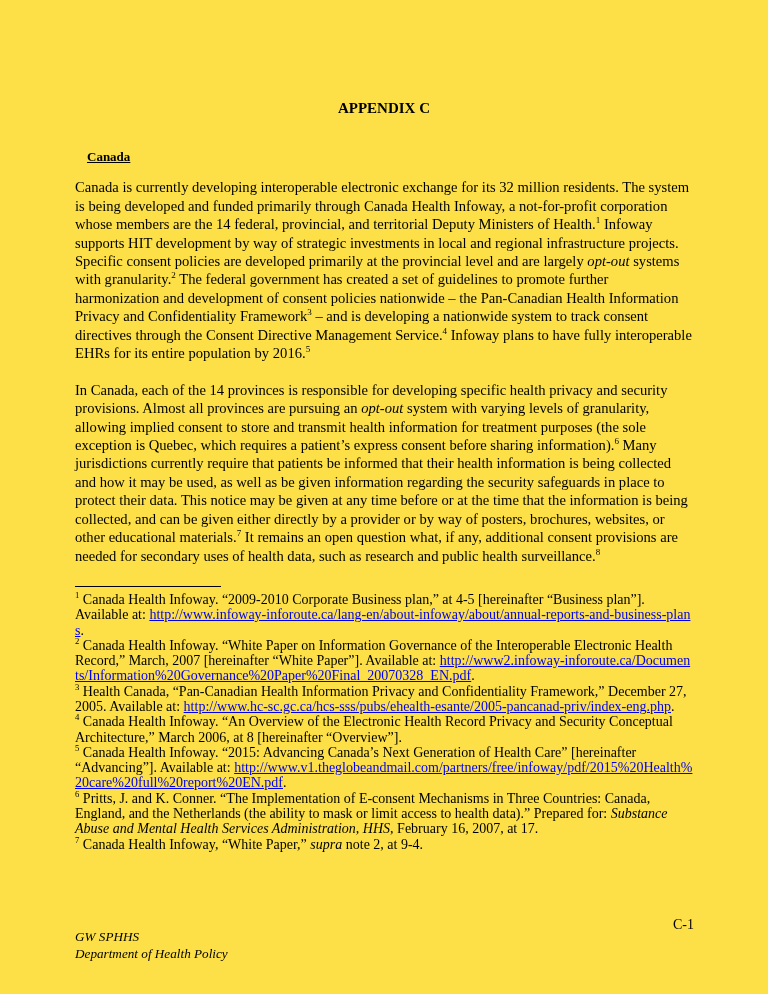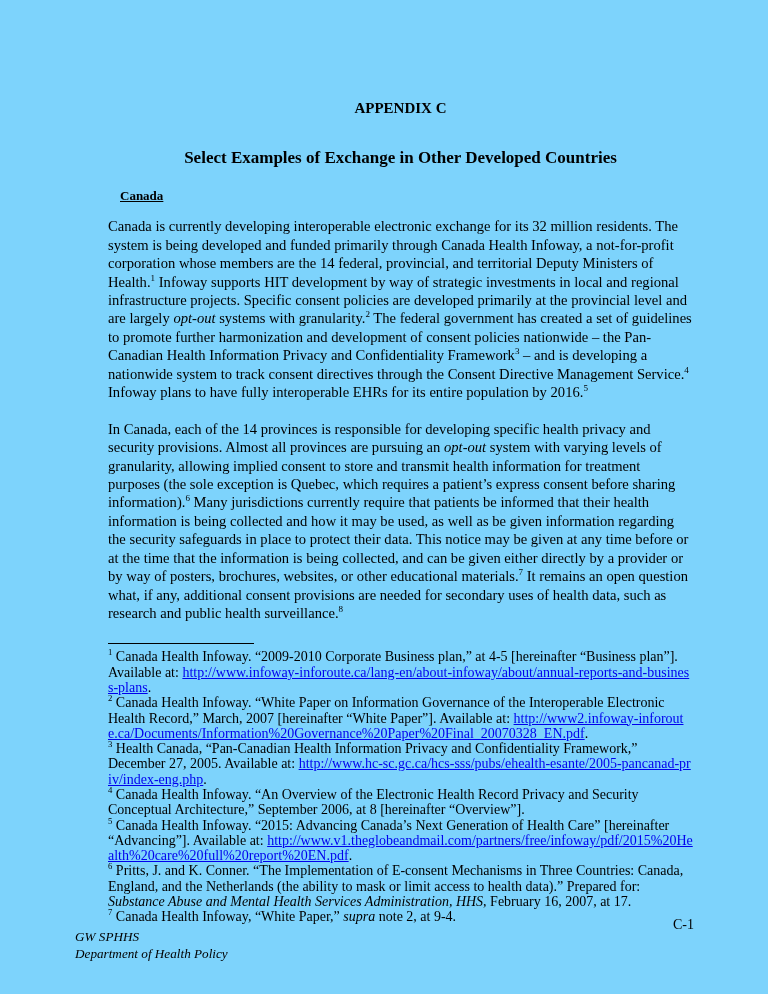--- a/index.html
+++ b/index.html
@@ -1,25 +1,25 @@
 <!DOCTYPE html>
 <html><head>
 <meta charset="utf-8">
 <style>
   html, body { margin: 0; padding: 0; background: #e8e8e8; }
   .page {
     position: relative;
     width: 768px;
     height: 994px;
     margin: 0 auto;
-    background: #7dd3fc;
+    background: #fde047;
     color: #000000;
     font-family: "Liberation Serif", serif;
     box-sizing: border-box;
-    padding: 100px 75px 0 108px;
+    padding: 100px 75px 0 75px;
     overflow: hidden;
   }
   .appendix {
     text-align: center;
     font-weight: bold;
     font-size: 15px;
     line-height: 17px;
     margin: 0 0 31px 0;
   }
   .doc-title {
@@ -80,32 +80,31 @@
   .page-number {
     font-size: 14px;
     line-height: 16.5px;
   }
 </style>
 </head>
 <body>
 
 <div class="page">
   <div class="appendix">APPENDIX C</div>
-  <div class="doc-title">Select Examples of Exchange in Other Developed Countries</div>
   <div class="section-heading">Canada</div>
   <div class="body-text">
       <p class="para"><span>Canada is currently developing interoperable electronic exchange for its 32 million residents. The system is being developed and funded primarily through Canada Health Infoway, a not-for-profit corporation whose members are the 14 federal, provincial, and territorial Deputy Ministers of Health.</span><sup>1</sup><span>  Infoway supports HIT development by way of strategic investments in local and regional infrastructure projects.  Specific consent policies are developed primarily at the provincial level and are largely </span><em>opt-out</em><span> systems with granularity.</span><sup>2</sup><span>  The federal government has created a set of guidelines to promote further harmonization and development of consent policies nationwide – the Pan-Canadian Health Information Privacy and Confidentiality Framework</span><sup>3</sup><span> – and is developing a nationwide system to track consent directives through the Consent Directive Management Service.</span><sup>4</sup><span>  Infoway plans to have fully interoperable EHRs for its entire population by 2016.</span><sup>5</sup></p>
       <p class="para"><span>In Canada, each of the 14 provinces is responsible for developing specific health privacy and security provisions.  Almost all provinces are pursuing an </span><em>opt-out</em><span> system with varying levels of granularity, allowing implied consent to store and transmit health information for treatment purposes (the sole exception is Quebec, which requires a patient’s express consent before sharing information).</span><sup>6</sup><span>  Many jurisdictions currently require that patients be informed that their health information is being collected and how it may be used, as well as be given information regarding the security safeguards in place to protect their data.  This notice may be given at any time before or at the time that the information is being collected, and can be given either directly by a provider or by way of posters, brochures, websites, or other educational materials.</span><sup>7</sup><span>  It remains an open question what, if any, additional consent provisions are needed for secondary uses of health data, such as research and public health surveillance.</span><sup>8</sup></p>
     </div>
   <div class="fn-sep"></div>
   <div class="footnotes">
       <div class="footnote"><sup>1</sup> <span>Canada Health Infoway. “2009-2010 Corporate Business plan,” at 4-5 [hereinafter “Business plan”].  Available at: </span><a class="link" href="#">http://www.infoway-inforoute.ca/lang-en/about-infoway/about/annual-reports-and-business-plans</a><span>.</span></div>
       <div class="footnote"><sup>2</sup> <span>Canada Health Infoway. “White Paper on Information Governance of the Interoperable Electronic Health Record,” March, 2007 [hereinafter “White Paper”]. Available at: </span><a class="link" href="#">http://www2.infoway-inforoute.ca/Documents/Information%20Governance%20Paper%20Final_20070328_EN.pdf</a><span>.</span></div>
       <div class="footnote"><sup>3</sup> <span>Health Canada, “Pan-Canadian Health Information Privacy and Confidentiality Framework,” December 27, 2005. Available at: </span><a class="link" href="#">http://www.hc-sc.gc.ca/hcs-sss/pubs/ehealth-esante/2005-pancanad-priv/index-eng.php</a><span>.</span></div>
-      <div class="footnote"><sup>4</sup> <span>Canada Health Infoway. “An Overview of the Electronic Health Record Privacy and Security Conceptual Architecture,” September 2006, at 8 [hereinafter “Overview”].</span></div>
+      <div class="footnote"><sup>4</sup> <span>Canada Health Infoway. “An Overview of the Electronic Health Record Privacy and Security Conceptual Architecture,” March 2006, at 8 [hereinafter “Overview”].</span></div>
       <div class="footnote"><sup>5</sup> <span>Canada Health Infoway. “2015: Advancing Canada’s Next Generation of Health Care” [hereinafter “Advancing”]. Available at: </span><a class="link" href="#">http://www.v1.theglobeandmail.com/partners/free/infoway/pdf/2015%20Health%20care%20full%20report%20EN.pdf</a><span>.</span></div>
       <div class="footnote"><sup>6</sup> <span>Pritts, J. and K. Conner. “The Implementation of E-consent Mechanisms in Three Countries: Canada, England, and the Netherlands (the ability to mask or limit access to health data).” Prepared for: </span><em>Substance Abuse and Mental Health Services Administration, HHS</em><span>, February 16, 2007, at 17.</span></div>
       <div class="footnote"><sup>7</sup> <span>Canada Health Infoway, “White Paper,” </span><em>supra</em><span> note 2, at 9-4.</span></div>
     </div>
   <div class="footer">
     <div class="footer-left">
       <div>GW SPHHS</div>
       <div>Department of Health Policy</div>
     </div>
     <div class="page-number">C-1</div>

